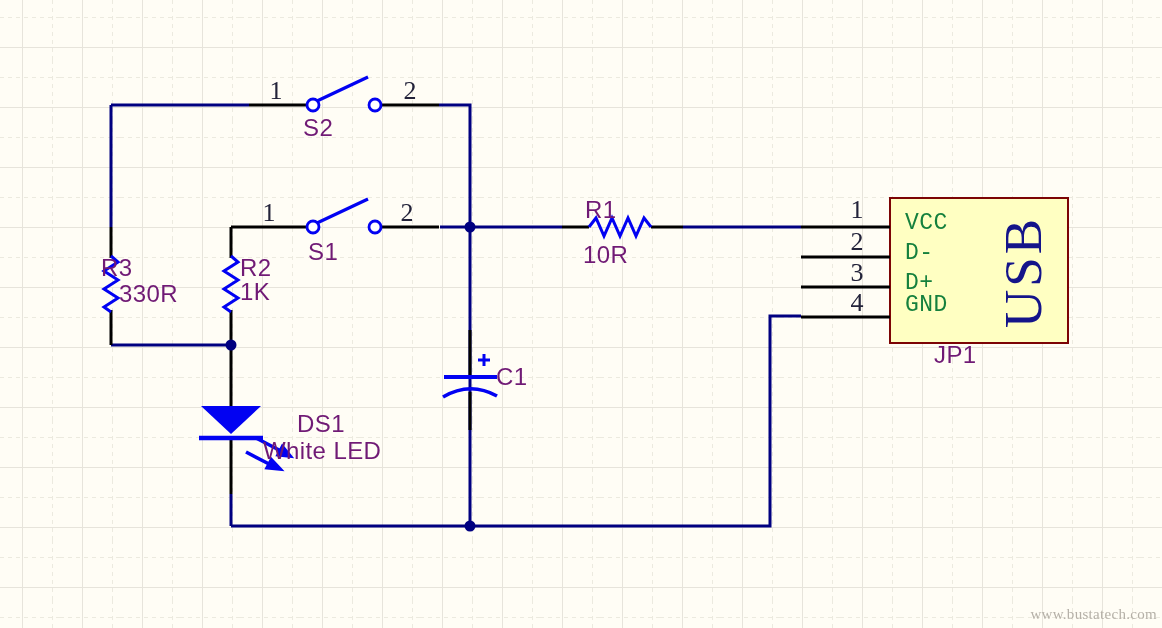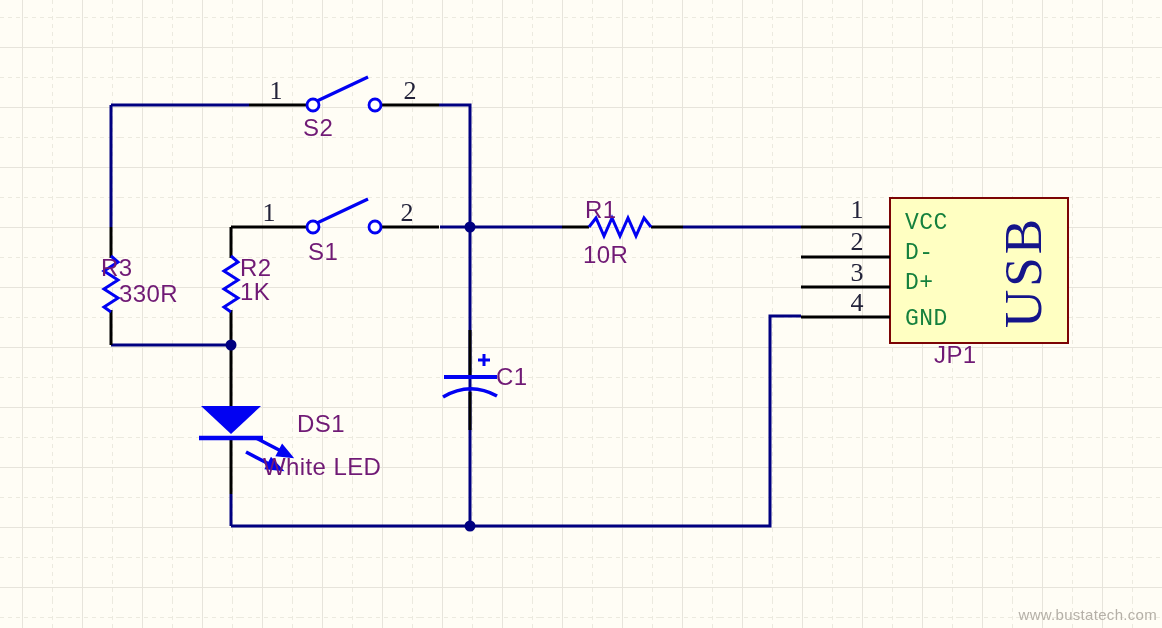--- a/index.html
+++ b/index.html
@@ -32,21 +32,21 @@
     font-size:23px;line-height:1;letter-spacing:0.5px;
   }
   .usb-vert{
     position:absolute;left:1023px;top:272px;
     transform:translate(-50%,-50%) rotate(-90deg);
     font-family:"Liberation Serif",serif;
     font-size:53px;color:#14148A;letter-spacing:3px;line-height:1;
   }
   .watermark{
     position:absolute;right:5px;bottom:5px;
-    font-family:Liberation Sans, sans-serif;
+    font-family:Liberation Serif, serif;
     font-size:15px;color:#B5B0A7;letter-spacing:0.3px;
   }
 </style>
 </head>
 <body>
 
 <div class="canvas">
 
   <svg class="schem-svg" width="1162" height="628" viewBox="0 0 1162 628">
 
@@ -128,30 +128,30 @@
   <div class="lbl" style="left:303px;top:116px">S2</div>
   <div class="lbl" style="left:308px;top:240px">S1</div>
   <div class="lbl" style="left:585px;top:198px">R1</div>
   <div class="lbl" style="left:583px;top:243px">10R</div>
   <div class="lbl" style="left:101px;top:256px">R3</div>
   <div class="lbl" style="left:119px;top:282px">330R</div>
   <div class="lbl" style="left:240px;top:256px">R2</div>
   <div class="lbl" style="left:240px;top:280px">1K</div>
   <div class="lbl" style="left:496px;top:365px">C1</div>
   <div class="lbl" style="left:297px;top:412px">DS1</div>
-  <div class="lbl" style="left:263px;top:455px">White LED</div>
+  <div class="lbl" style="left:263px;top:439px">White LED</div>
   <div class="lbl" style="left:934px;top:343px">JP1</div>
 
   <div class="pn" style="left:845px;top:197px">1</div>
   <div class="pn" style="left:845px;top:229px">2</div>
   <div class="pn" style="left:845px;top:260px">3</div>
   <div class="pn" style="left:845px;top:290px">4</div>
 
   <div class="nm" style="left:905px;top:212px">VCC</div>
   <div class="nm" style="left:905px;top:242px">D-</div>
   <div class="nm" style="left:905px;top:272px">D+</div>
-  <div class="nm" style="left:905px;top:308px">GND</div>
+  <div class="nm" style="left:905px;top:294px">GND</div>
 
   <div class="usb-vert">USB</div>
 
   <div class="watermark">www.bustatech.com</div>
 
 </div>
 
 </body></html>

